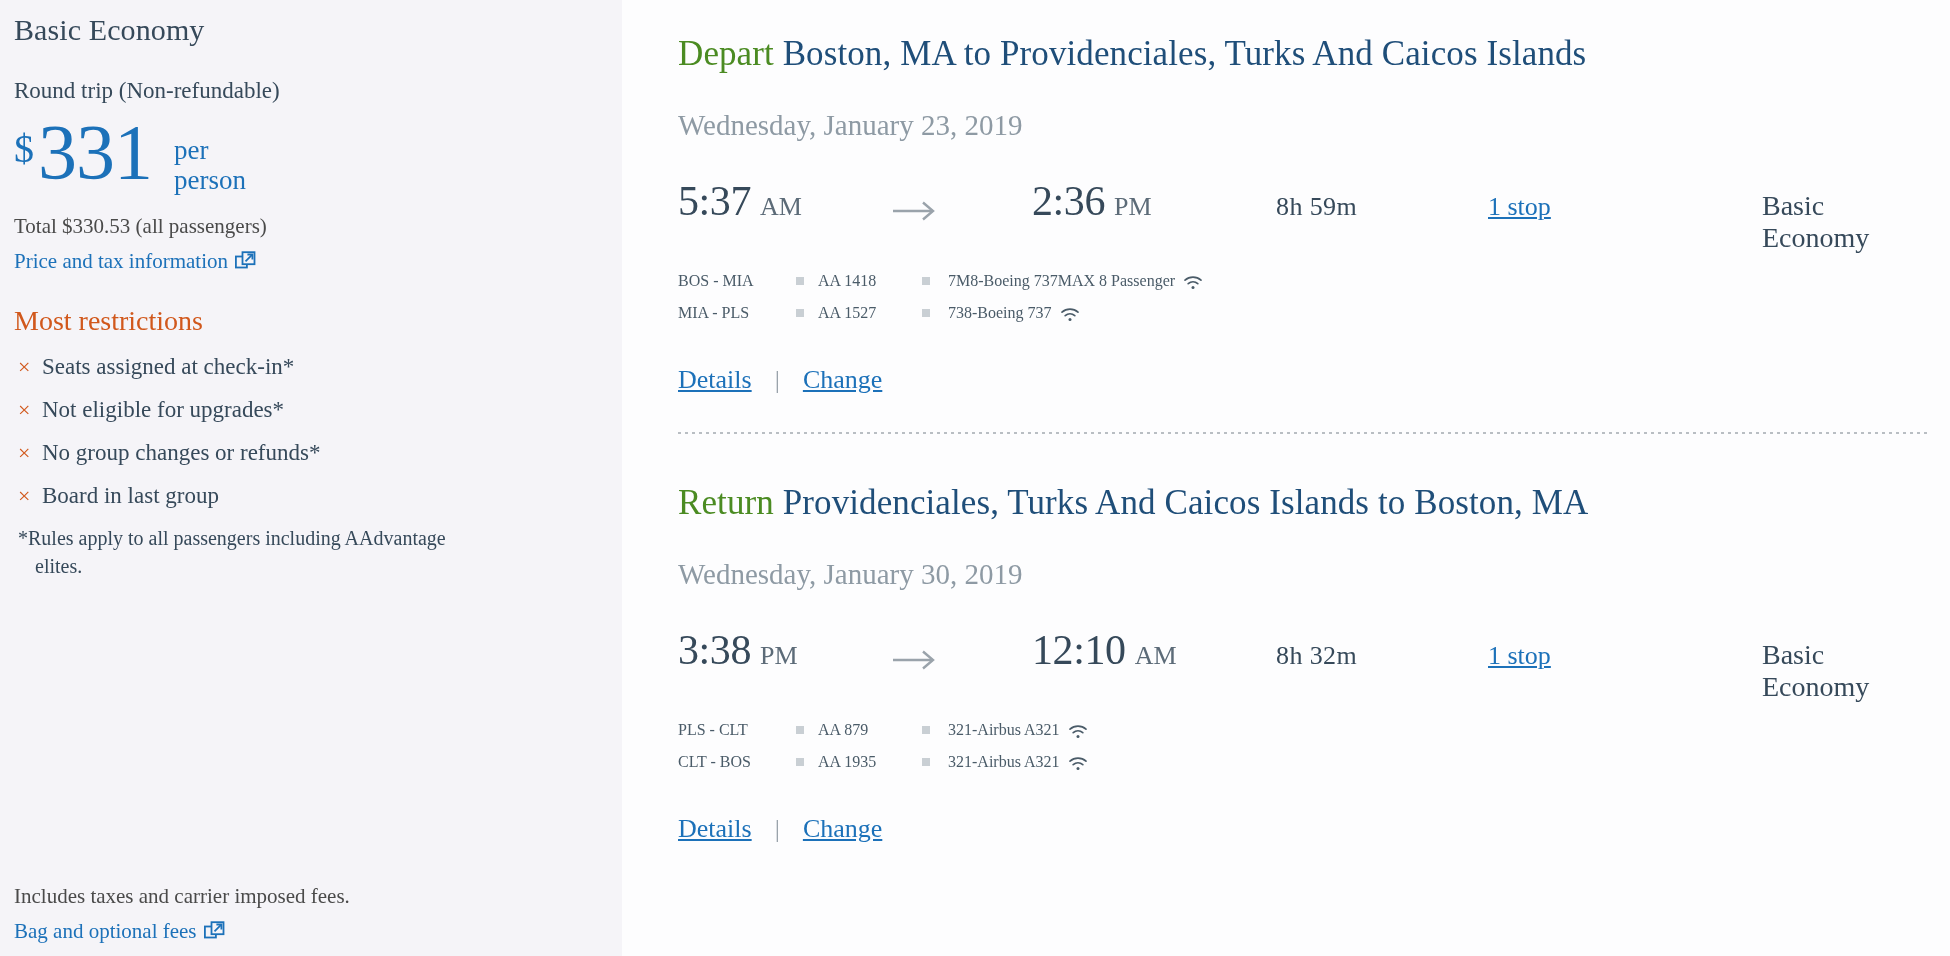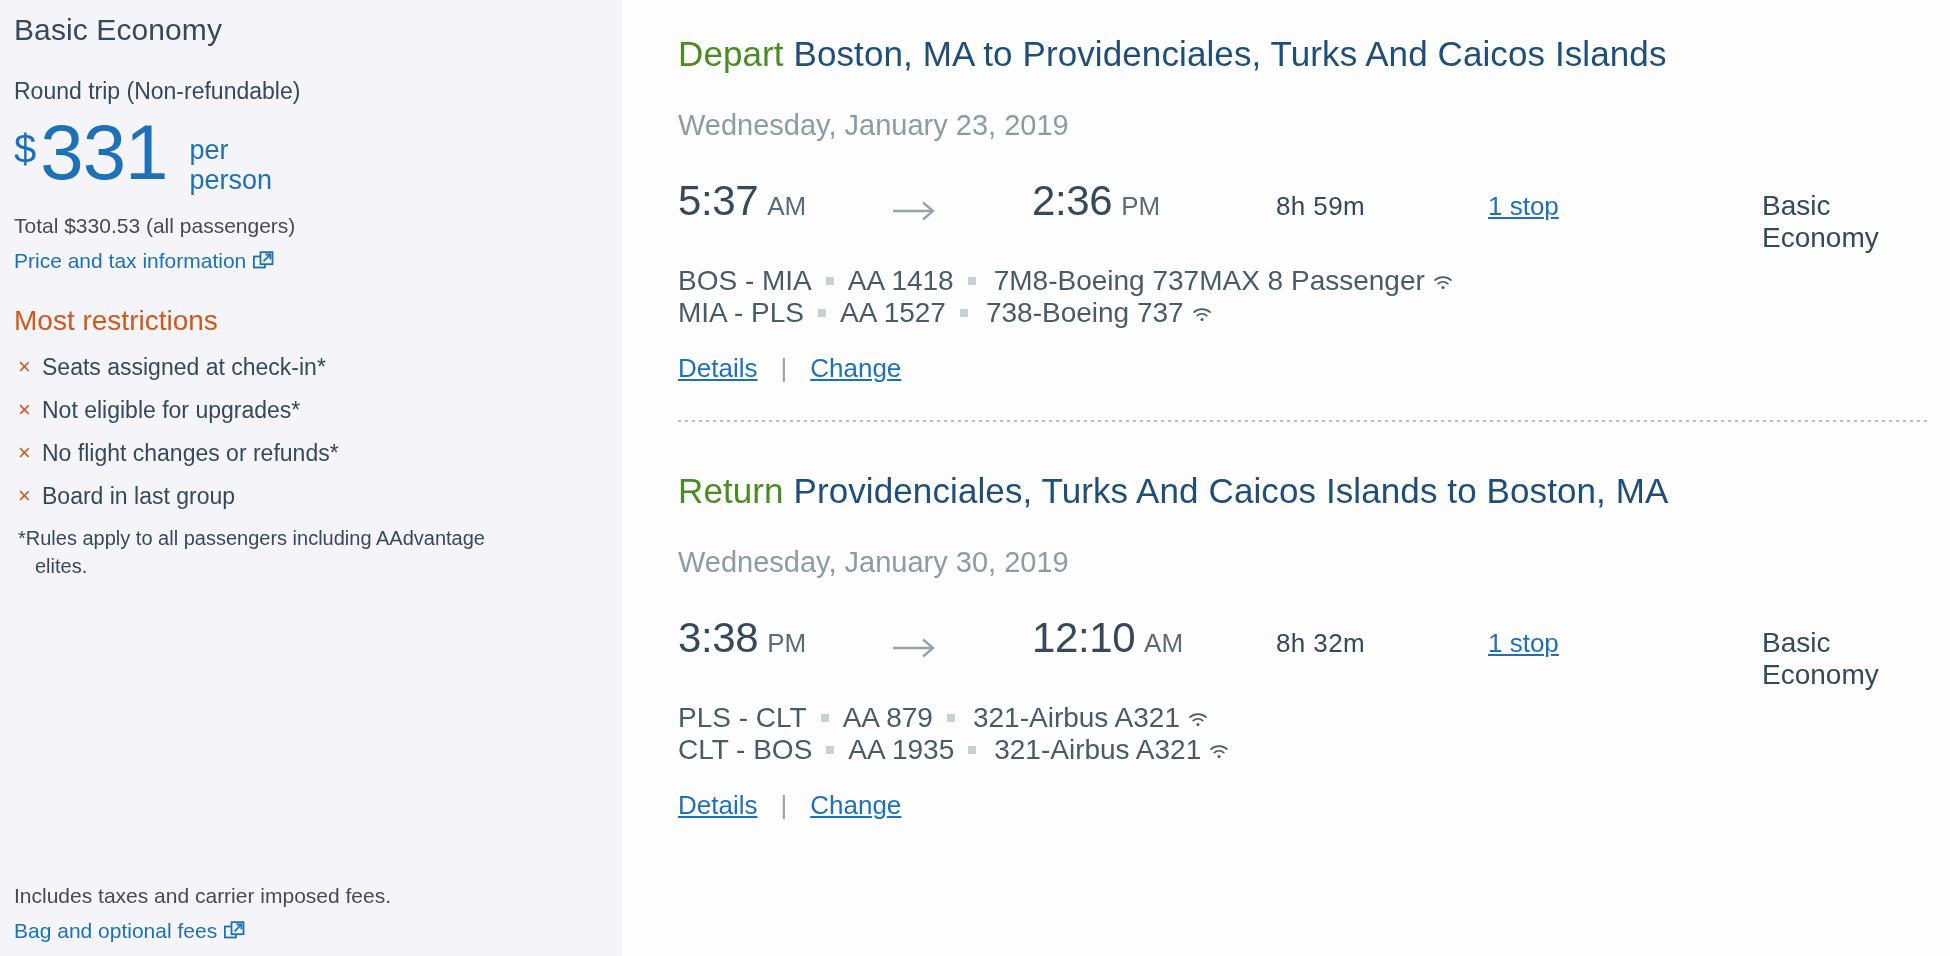--- a/index.html
+++ b/index.html
@@ -13,20 +13,21 @@
     background: #ffffff;
     font-family: "Liberation Sans", sans-serif;
     color: #36495a;
     overflow: hidden;
   }
   .page {
     position: relative;
     width: 1950px;
     height: 956px;
     display: flex;
+    font-family: Liberation Serif, serif;
   }
 
   
   .sidebar {
     width: 622px;
     min-width: 622px;
     height: 956px;
     background: #f5f4f8;
     box-sizing: border-box;
     padding: 0 14px 0 14px;
@@ -227,21 +228,21 @@
     font-size: 28px;
     color: #36495a;
     line-height: 32px;
   }
   .segments {
     margin-top: 12px;
   }
   .segment {
     display: flex;
     align-items: center;
-    font-size: 28px;
+    font-size: 16px;
     color: #4a5b68;
     line-height: 30px;
     margin-top: 2px;
   }
   .seg-route { min-width: 104px; }
   .seg-sep {
     display: inline-block;
     width: 8px;
     height: 8px;
     background: #c9cfd4;
@@ -252,21 +253,21 @@
   .wifi-icon {
     margin-left: 8px;
     display: inline-block;
     line-height: 0;
     position: relative;
     top: 2px;
   }
   .actions {
     display: flex;
     align-items: center;
-    margin-top: 24px;
+    margin-top: 36px;
   }
   .action-link {
     font-size: 26px;
     color: #1c71b9;
     text-decoration: underline;
     cursor: pointer;
     line-height: 32px;
   }
   .action-divider {
     color: #9aa3ab;
@@ -318,21 +319,21 @@
       <li class="restriction-item">
         <span class="xmark">×</span>
         <span>Seats assigned at check-in*</span>
       </li>
       <li class="restriction-item">
         <span class="xmark">×</span>
         <span>Not eligible for upgrades*</span>
       </li>
       <li class="restriction-item">
         <span class="xmark">×</span>
-        <span>No flight changes or refunds*</span>
+        <span>No group changes or refunds*</span>
       </li>
       <li class="restriction-item">
         <span class="xmark">×</span>
         <span>Board in last group</span>
       </li>
     </ul>
     <div class="rules-note">
       <span>*Rules apply to all passengers including AAdvantage</span>
       <span class="indent2">elites.</span>
     </div>

